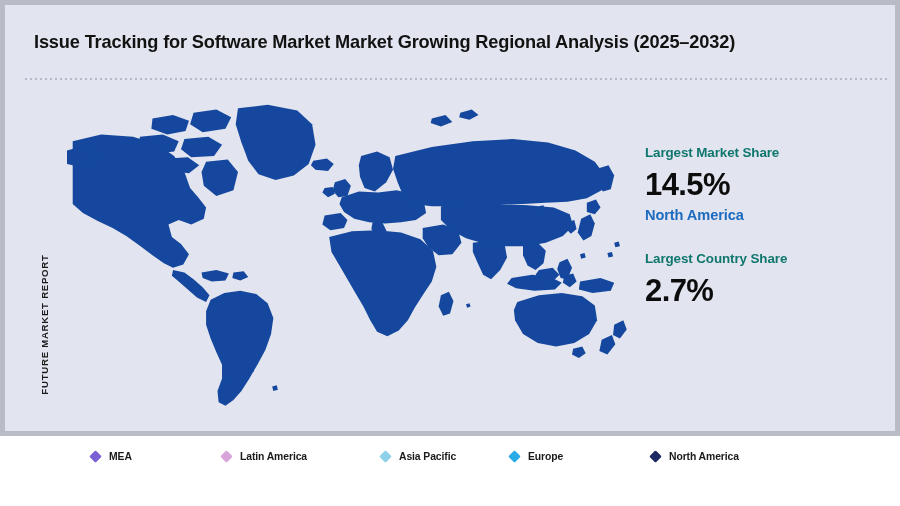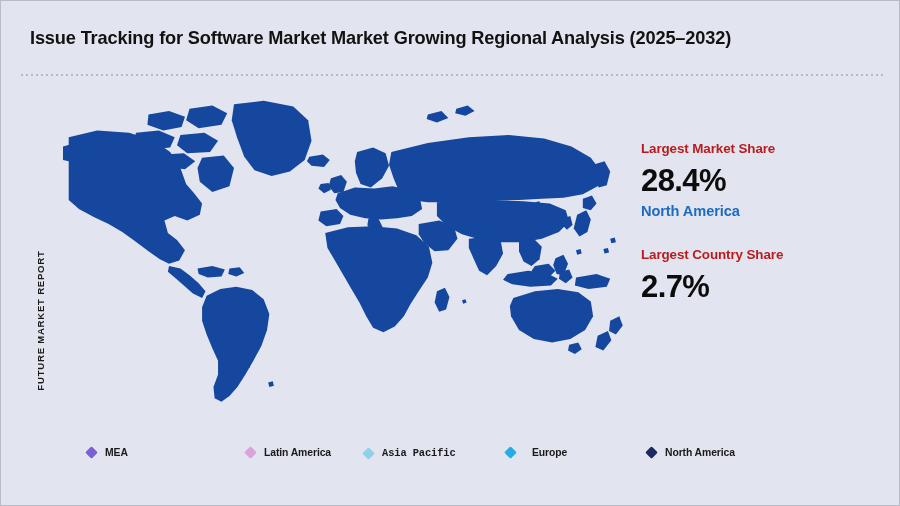--- a/index.html
+++ b/index.html
@@ -9,24 +9,24 @@
   body {
     width: 900px;
     height: 506px;
     overflow: hidden;
     font-family: "Liberation Sans", sans-serif;
     background: #ffffff;
   }
   .infographic {
     position: relative;
     width: 900px;
-    height: 506px;
+    height: 436px;
     box-sizing: border-box;
     background: #e2e5ef;
-    border: 1px solid #737373;
+    border: 5px solid #737373;
   }
 
   
   .title-bar {
     position: absolute;
     left: 0;
     top: 0;
     width: 900px;
     height: 74px;
     box-sizing: border-box;
@@ -97,21 +97,21 @@
     position: absolute;
     left: 640px;
     top: 140px;
     width: 240px;
   }
   .stat-block { margin-bottom: 28px; }
   .stat-block:last-child { margin-bottom: 0; margin-top: 8px; }
   .stat-label {
     font-size: 13.4px;
     font-weight: bold;
-    color: #b91c1c;
+    color: #0f766e;
     letter-spacing: -0.1px;
     margin-bottom: 9px;
   }
   .stat-value {
     font-size: 31px;
     font-weight: bold;
     color: #0c0c0c;
     letter-spacing: -0.6px;
     line-height: 1.05;
     margin-bottom: 5px;
@@ -249,49 +249,49 @@
         <path d="M690 20 L710 14 L722 24 L706 32 L688 28 Z"></path>
         <path d="M640 30 L664 24 L676 36 L656 44 L638 38 Z"></path>
       </g>
     </svg>
   </div>
 
   <div class="stats">
 
     <div class="stat-block">
       <div class="stat-label">Largest Market Share</div>
-      <div class="stat-value">28.4%</div>
+      <div class="stat-value">14.5%</div>
       <div class="stat-region">North America</div>
     </div>
 
     <div class="stat-block">
       <div class="stat-label">Largest Country Share</div>
       <div class="stat-value">2.7%</div>
     </div>
 
   </div>
 
   <div class="legend">
 
     <div class="legend-item" style="left:0px;">
       <span class="legend-marker" style="background: rgb(123, 95, 212);"></span>
       <span class="legend-text">MEA</span>
     </div>
 
-    <div class="legend-item" style="left:159px;text-align:right;">
+    <div class="legend-item" style="left:131px;text-align:right;">
       <span class="legend-marker" style="background: rgb(217, 164, 218);"></span>
       <span class="legend-text">Latin America</span>
     </div>
 
-    <div class="legend-item" style="left:277px;font-family:Liberation Mono, monospace;">
+    <div class="legend-item" style="left:290px;">
       <span class="legend-marker" style="background: rgb(143, 208, 234);"></span>
       <span class="legend-text">Asia Pacific</span>
     </div>
 
-    <div class="legend-item" style="left:419px;gap:8px;">
+    <div class="legend-item" style="left:419px;">
       <span class="legend-marker" style="background: rgb(41, 171, 232);"></span>
       <span class="legend-text">Europe</span>
     </div>
 
     <div class="legend-item" style="left:560px;">
       <span class="legend-marker" style="background: rgb(27, 42, 99);"></span>
       <span class="legend-text">North America</span>
     </div>
 
   </div>

